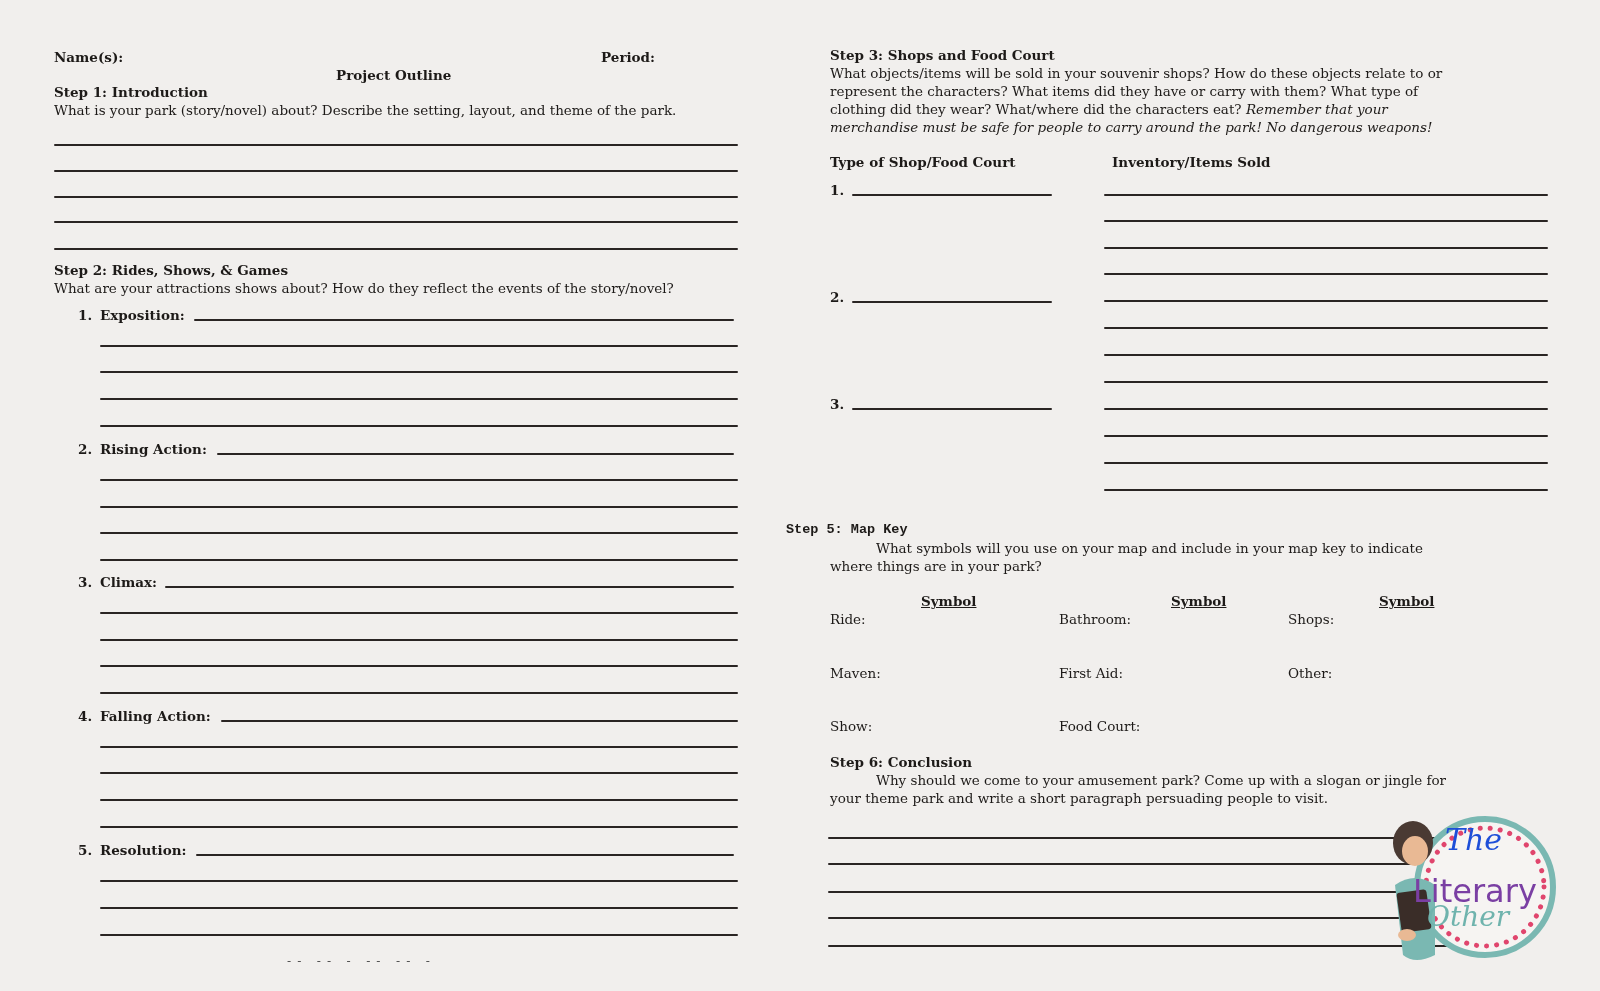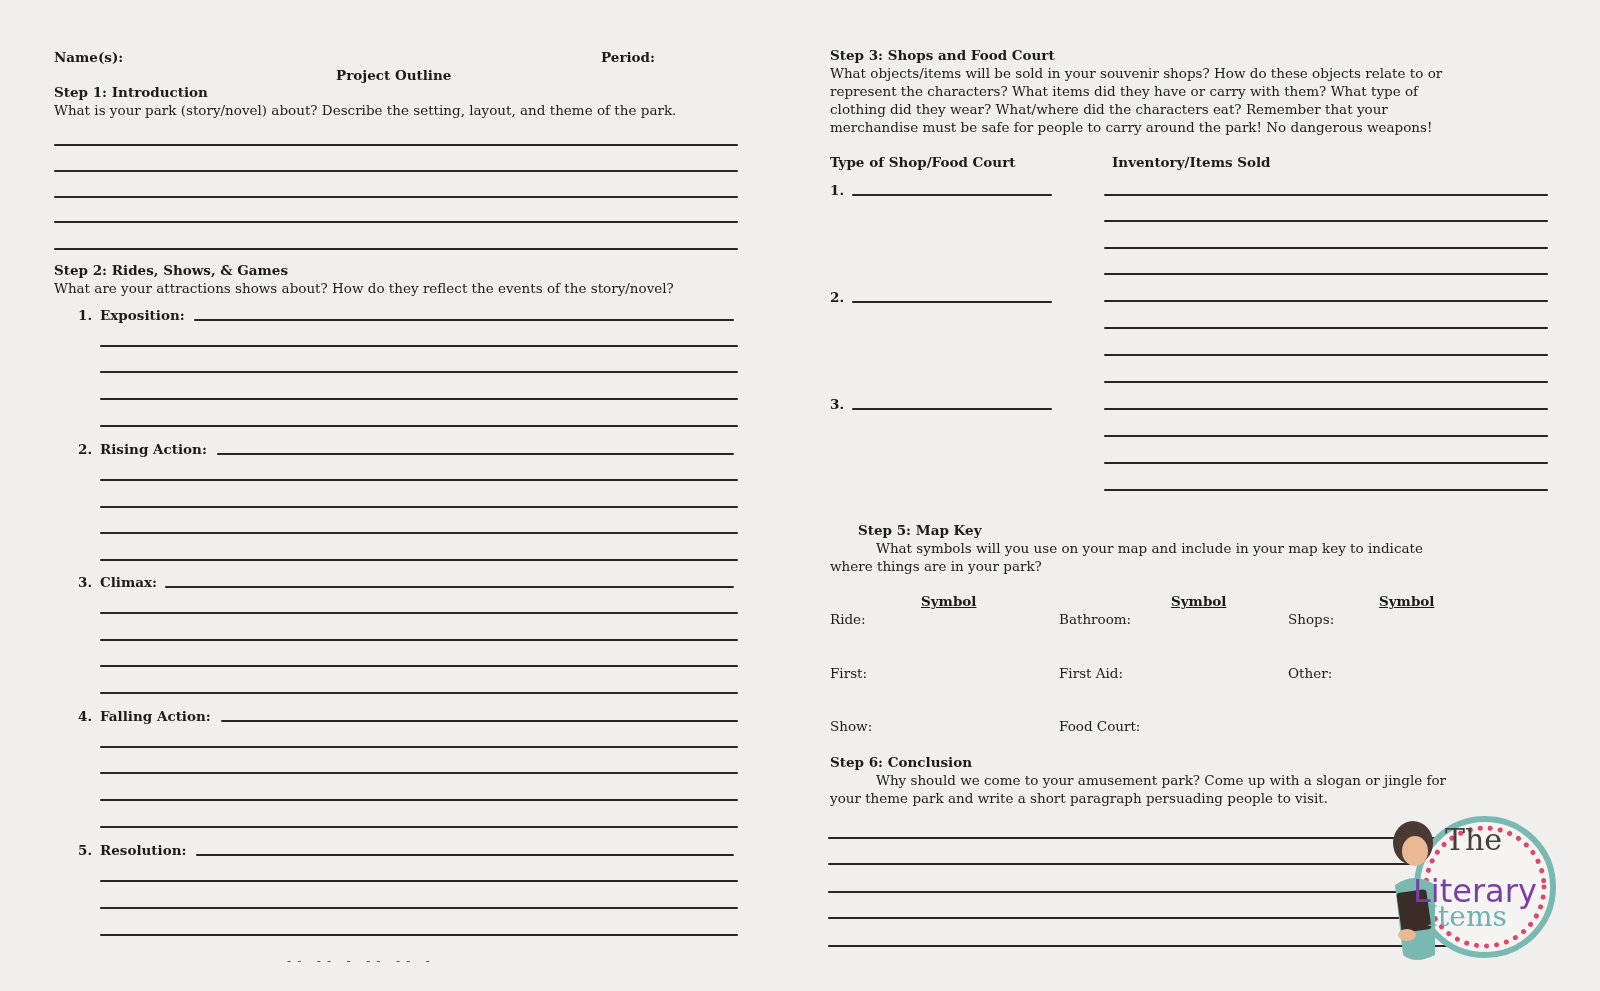--- a/index.html
+++ b/index.html
@@ -4,21 +4,21 @@
   <style>
     html, body { margin:0; padding:0; }
     body {
       width:1600px; height:991px; position:relative; overflow:hidden;
       background:#f1efed; color:#1d1a18;
       font-family:"DejaVu Serif", "Liberation Serif", serif;
       font-size:13.5px;
     }
     .t { position:absolute; white-space:nowrap; line-height:18px; }
     .b { font-weight:bold; }
-    .it { }
+    .it { font-style:italic; }
     .u { text-decoration:underline; }
     .ln { position:absolute; height:2px; background:#2a2523; border-radius:1px; }
     .field { position:absolute; height:18px; }
     .logo { position:absolute; left:1385px; top:805px; width:172px; height:172px; }
   </style>
 </head>
 <body>
 
 <div class="t b" style="left:54px;top:48px;">Name(s):</div>
 <div class="field" style="left:125px;top:48px;width:460px;"></div>
@@ -119,30 +119,30 @@
   <div class="ln" style="left:1104px;top:300px;width:444px;"></div>
   <div class="ln" style="left:1104px;top:327px;width:444px;"></div>
   <div class="ln" style="left:1104px;top:354px;width:444px;"></div>
   <div class="ln" style="left:1104px;top:381px;width:444px;"></div>
   <div class="ln" style="left:1104px;top:408px;width:444px;"></div>
   <div class="ln" style="left:1104px;top:435px;width:444px;"></div>
   <div class="ln" style="left:1104px;top:462px;width:444px;"></div>
   <div class="ln" style="left:1104px;top:489px;width:444px;"></div>
 </div>
 
-<div class="t b" style="left:858px;top:521px;">Step 5: Map Key</div>
+<div class="t b" style="left:786px;top:521px;font-family:Liberation Mono, monospace;">Step 5: Map Key</div>
 <div class="t" style="left:876px;top:539px;">What symbols will you use on your map and include in your map key to indicate</div>
 <div class="t" style="left:830px;top:557px;">where things are in your park?</div>
 
 <div class="t b u" style="left:921px;top:592px;">Symbol</div>
 <div class="t b u" style="left:1171px;top:592px;">Symbol</div>
 <div class="t b u" style="left:1379px;top:592px;">Symbol</div>
 
 <div class="t" style="left:830px;top:610px;">Ride:</div>
-<div class="t" style="left:830px;top:664px;">First:</div>
+<div class="t" style="left:830px;top:664px;">Maven:</div>
 <div class="t" style="left:830px;top:717px;">Show:</div>
 
 <div class="t" style="left:1059px;top:610px;">Bathroom:</div>
 <div class="t" style="left:1059px;top:664px;">First Aid:</div>
 <div class="t" style="left:1059px;top:717px;">Food Court:</div>
 
 <div class="t" style="left:1288px;top:610px;">Shops:</div>
 <div class="t" style="left:1288px;top:664px;">Other:</div>
 
 <div class="t b" style="left:830px;top:753px;">Step 6: Conclusion</div>
@@ -161,16 +161,16 @@
   <svg width="172" height="172" viewBox="0 0 172 172">
     <circle cx="100" cy="82" r="68" fill="#f6f4f2" stroke="#7ab8b2" stroke-width="6"></circle>
     <circle cx="100" cy="82" r="59" fill="none" stroke="#e0456d" stroke-width="5" stroke-dasharray="0.1 10" stroke-linecap="round"></circle>
 
     <ellipse cx="28" cy="38" rx="20" ry="22" fill="#4a3a33"></ellipse>
     <ellipse cx="30" cy="46" rx="13" ry="15" fill="#e9b994"></ellipse>
     <path d="M10 80 Q30 66 50 80 L50 150 Q30 160 18 150 Z" fill="#7ab8b2"></path>
     <rect x="14" y="86" width="30" height="40" rx="3" fill="#3a2d28" transform="rotate(-8 29 106)"></rect>
     <ellipse cx="22" cy="130" rx="9" ry="6" fill="#e9b994"></ellipse>
   </svg>
-  <div class="t it" style="left:60px;top:18px;font-size:30px;line-height:34px;color:#404040;font-family:'DejaVu Serif',serif;">The</div>
+  <div class="t it" style="left:60px;top:18px;font-size:30px;line-height:34px;color:#1d4ed8;font-family:'DejaVu Serif',serif;">The</div>
   <div class="t" style="left:28px;top:68px;font-size:32px;line-height:36px;color:#7a3fa3;font-family:'DejaVu Sans',sans-serif;">Literary</div>
-  <div class="t it" style="left:42px;top:96px;font-size:28px;line-height:32px;color:#6fb3ad;font-family:'DejaVu Serif',serif;">Items</div>
+  <div class="t it" style="left:42px;top:96px;font-size:28px;line-height:32px;color:#6fb3ad;font-family:'DejaVu Serif',serif;">Other</div>
 </div>
 
 </body></html>

